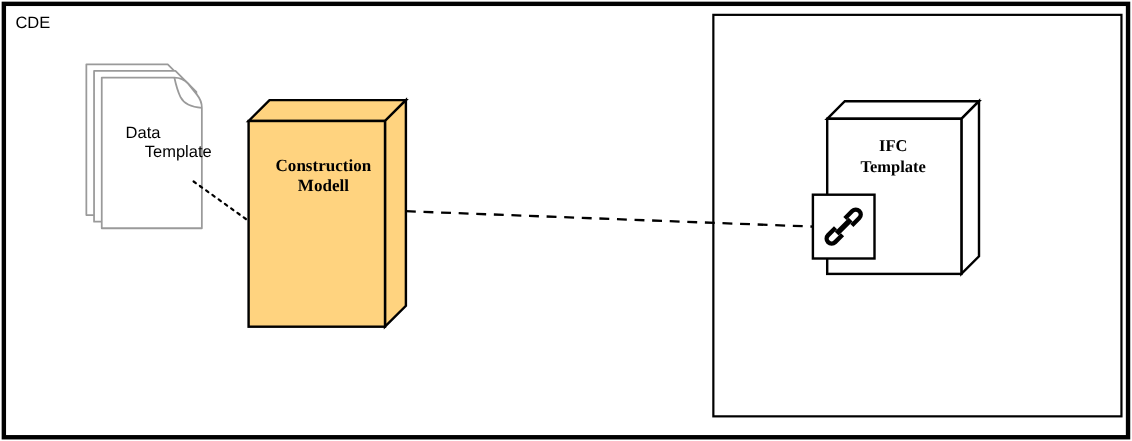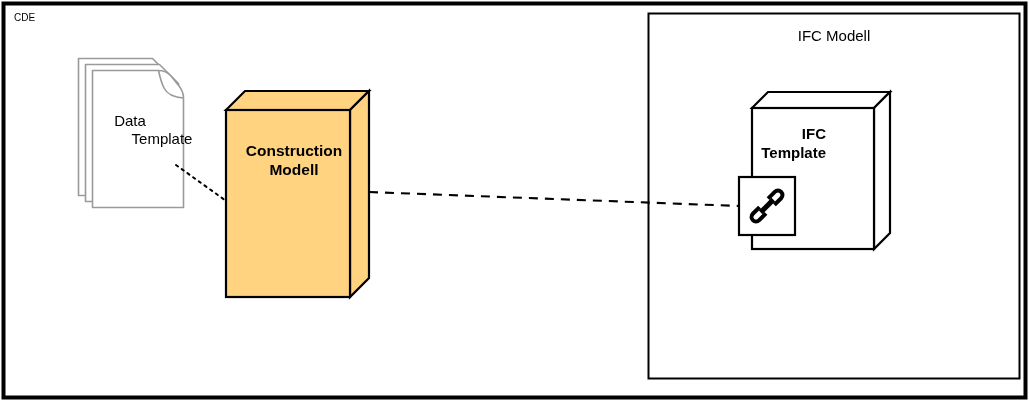--- a/index.html
+++ b/index.html
@@ -28,21 +28,21 @@
   }
   .txt {
     position: absolute;
     color: #000000;
     white-space: pre;
     line-height: 1.18;
   }
   .txt-cde {
     left: 14px;
     top: 12px;
-    font-size: 10px;
+    font-size: 15px;
     font-weight: 400;
   }
   .txt-ifc-modell {
     left: 648px;
     top: 27px;
     width: 372px;
     text-align: center;
     font-size: 15px;
     font-weight: 400;
   }
@@ -54,28 +54,30 @@
     font-size: 15px;
     font-weight: 400;
   }
   .txt-construction-object {
     left: 228px;
     top: 142px;
     width: 132px;
     text-align: center;
     font-size: 15.5px;
     font-weight: bold;
+    font-family: Liberation Serif, serif;
   }
   .txt-ifc-instanz {
-    left: 710px;
+    left: 754px;
     top: 125px;
     width: 116px;
-    text-align: right;
+    text-align: center;
     font-size: 15px;
     font-weight: bold;
+    font-family: Liberation Serif, serif;
   }
 </style>
 </head>
 <body>
 
 <div id="canvas">
 
   <svg class="layer" viewBox="0 0 1029 401">
 
     <rect x="3.5" y="3.5" width="1022" height="394" fill="#ffffff" stroke="#000000" stroke-width="4"></rect>
@@ -116,21 +118,20 @@
       <path d="M 773 199.5 L 782.5 199.5 A 6.5 6.5 0 0 1 782.5 212.5 L 773 212.5
                L 773 208.5 L 782.5 208.5 A 2.5 2.5 0 0 0 782.5 203.5 L 773 203.5 Z" fill="#000000"></path>
 
       <rect x="758" y="203.5" width="18" height="5" fill="#000000"></rect>
     </g>
 
   </svg>
 
   <div class="txt txt-cde">CDE</div>
 
-  <div class="txt txt-ifc-modell">IFC Modell</div>
 
   <div>
     <div class="txt txt-data-template">Data</div>
     <div class="txt txt-data-template" style="top:130px;margin-left:32px;">Template</div>
   </div>
 
   <div>
     <div class="txt txt-construction-object">Construction</div>
     <div class="txt txt-construction-object" style="top:161px;">Modell</div>
   </div>

